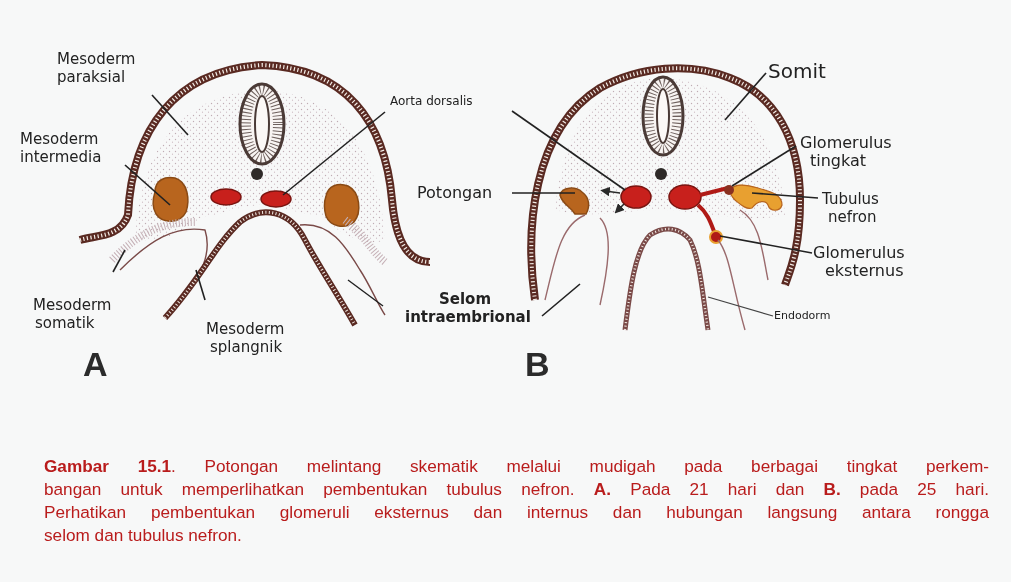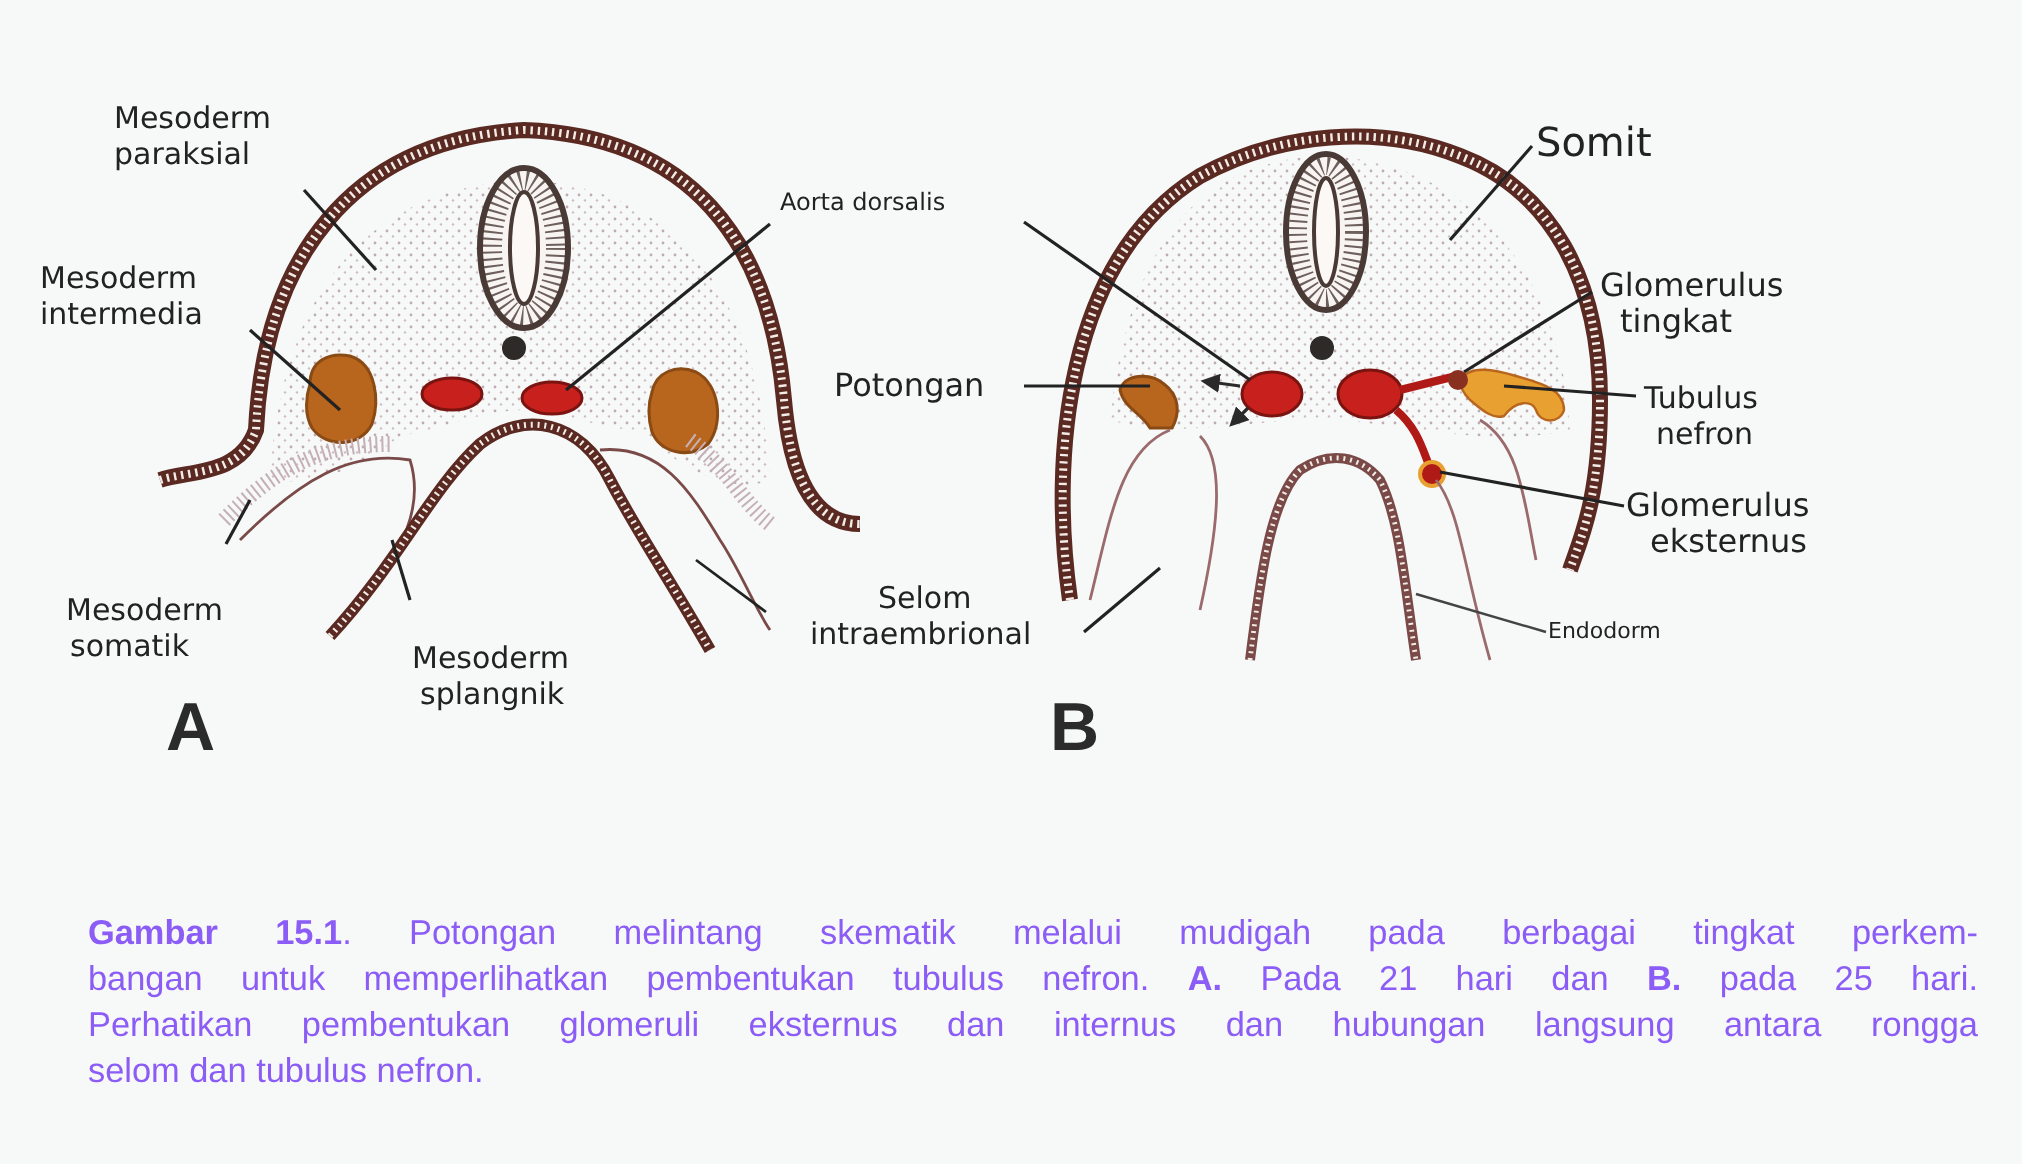--- a/index.html
+++ b/index.html
@@ -1,21 +1,21 @@
 <!DOCTYPE html>
 <html><head>
 <meta charset="utf-8">
 <style>
   html, body { margin:0; padding:0; }
   body { width:1011px; height:582px; background:#f7f8f8; position:relative; overflow:hidden; font-family:"Liberation Sans", sans-serif; color:#1c1c1c; }
   #stage { position:absolute; left:0; top:0; width:857px; height:582px; }
   svg { position:absolute; left:0; top:0; }
   .lbl { position:absolute; font-family:"DejaVu Sans", sans-serif; font-size:15px; line-height:18px; color:#222; white-space:nowrap; }
   .panel-letter { position:absolute; font-family:"Liberation Sans", sans-serif; font-weight:bold; font-size:34px; color:#2b2b2b; }
-  .caption { position:absolute; left:44px; top:455px; width:945px; font-family:"Liberation Sans", sans-serif; font-size:17.2px; line-height:23px; color:#8b5cf6; text-align:justify; }
+  .caption { position:absolute; left:44px; top:455px; width:945px; font-family:"Liberation Sans", sans-serif; font-size:17.2px; line-height:23px; color:#b91c1c; text-align:justify; }
   .caption b { font-weight:bold; }
   .cline { display:block; text-align:justify; text-align-last:justify; }
   .cline.last { text-align-last:left; }
 </style>
 </head>
 <body>
 
 <div id="stage">
   <svg width="1011" height="582" viewBox="0 0 1011 582">
     <defs>
@@ -118,21 +118,21 @@
     <div style="padding-left:2px">somatik</div>
   </div>
   <div class="lbl" style="left:206px;top:320px;">
     <div>Mesoderm</div>
     <div style="padding-left:4px">splangnik</div>
   </div>
   <div class="lbl" style="left:390px;top:92px;font-size:12px;">Aorta dorsalis</div>
   <div class="panel-letter" style="left:83px;top:345px;">A</div>
 
   <div class="lbl" style="left:417px;top:184px;font-size:16px;">Potongan</div>
-  <div class="lbl" style="left:405px;top:290px;">
+  <div class="lbl" style="left:405px;top:290px;font-weight:bold;">
     <div style="padding-left:34px">Selom</div>
     <div>intraembrional</div>
   </div>
   <div class="lbl" style="left:768px;top:62px;font-size:20px;">Somit</div>
   <div class="lbl" style="left:800px;top:134px;font-size:16px;">
     <div>Glomerulus</div>
     <div style="padding-left:10px">tingkat</div>
   </div>
   <div class="lbl" style="left:822px;top:190px;">
     <div>Tubulus</div>

